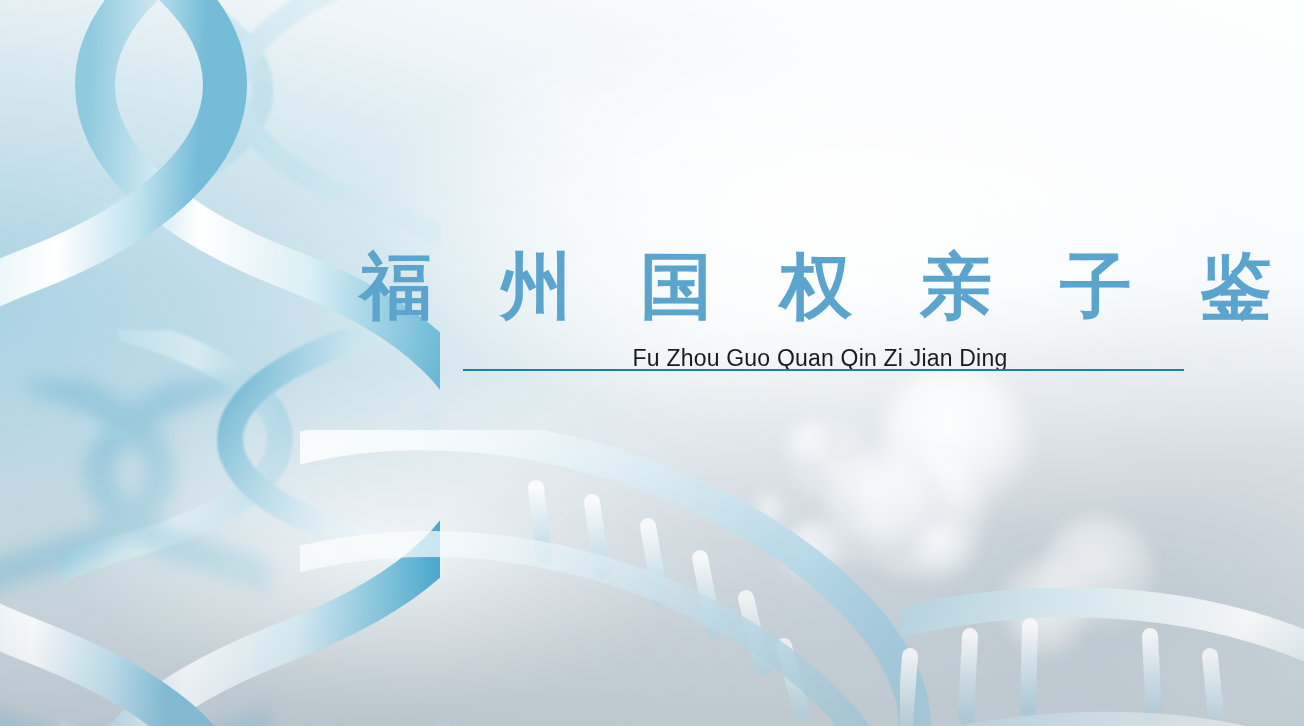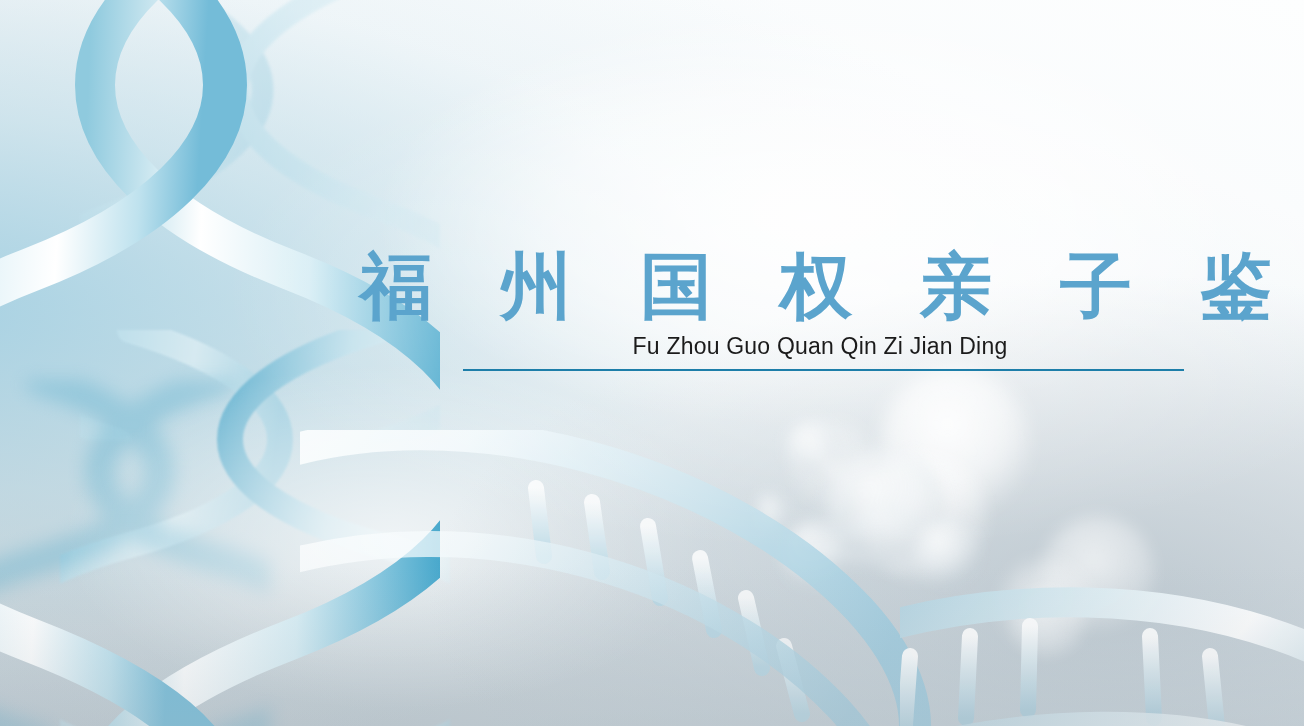--- a/index.html
+++ b/index.html
@@ -103,21 +103,21 @@
     font-weight: 700;
     color: #5ba4cd;
     letter-spacing: 24px;
     white-space: nowrap;
     text-align: center;
   }
 
   #subtitle-pinyin {
     position: absolute;
     left: 360px;
-    top: 331px;
+    top: 343px;
     width: 920px;
     font-size: 23px;
     line-height: 30px;
     font-weight: 400;
     color: #1b1b1b;
     letter-spacing: 0.2px;
     text-align: center;
     white-space: nowrap;
   }
 

